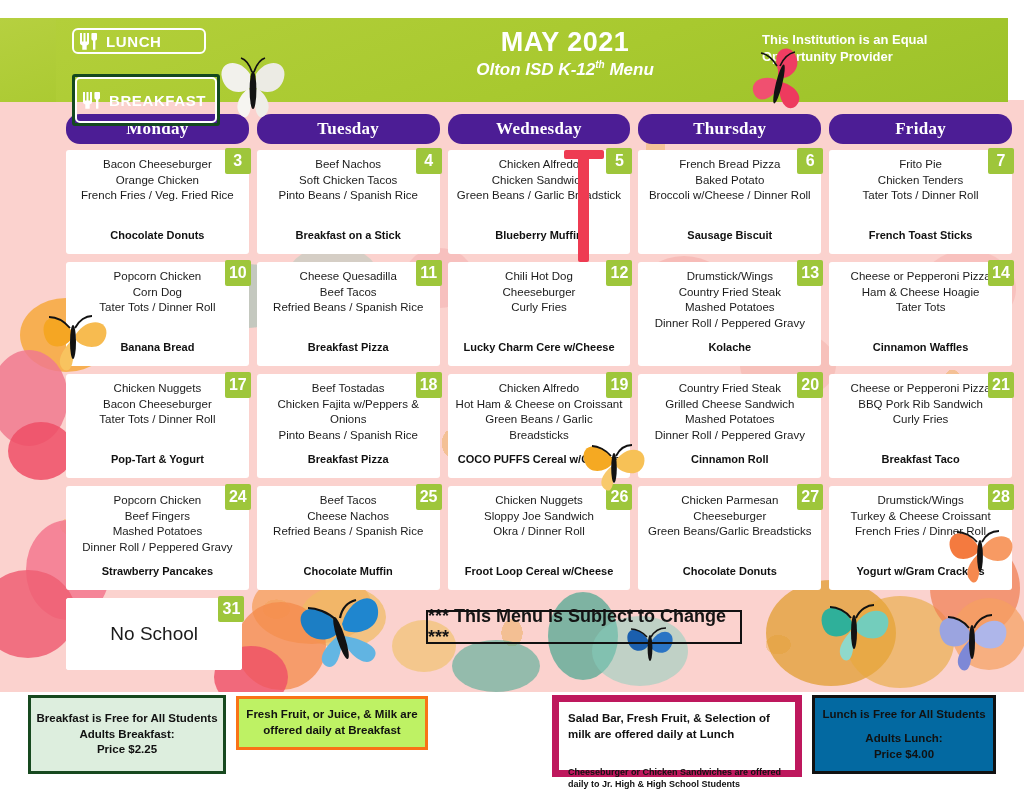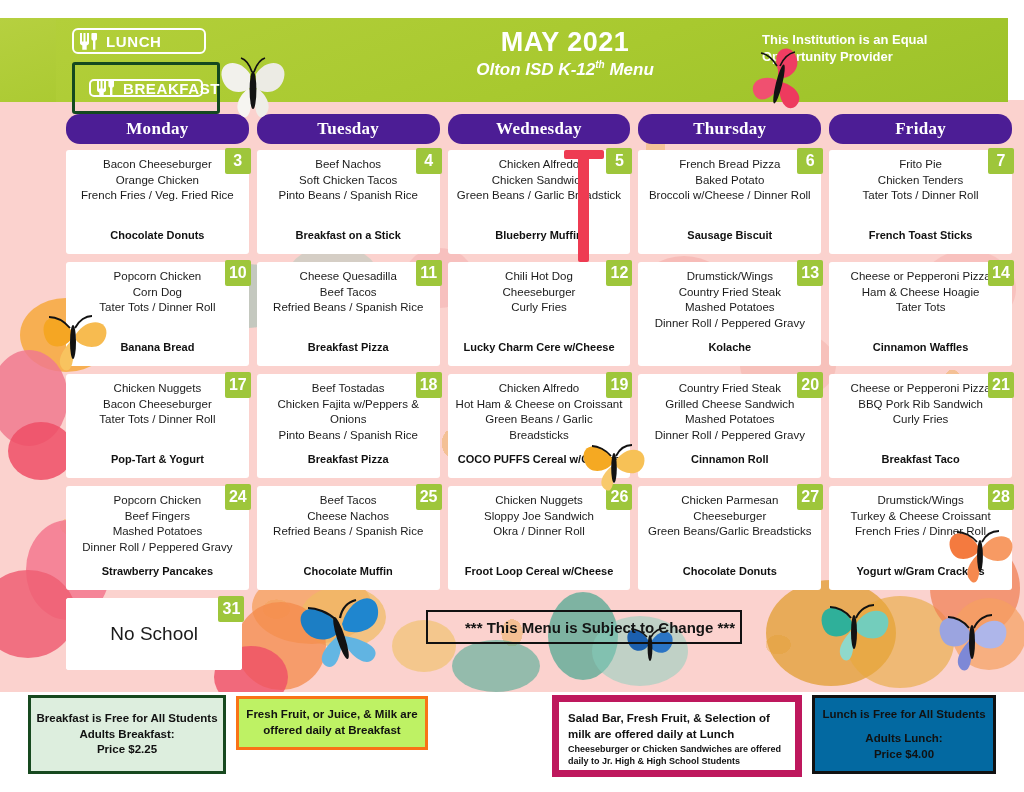--- a/index.html
+++ b/index.html
@@ -68,27 +68,27 @@
 
   
   .legend { position: absolute; left: 72px; top: 28px; z-index: 6; }
   .pill {
     display: flex; align-items: center;
     border: 2px solid #ffffff;
     border-radius: 6px;
     height: 26px;
     width: 134px;
     padding-left: 2px;
-    margin-bottom: 8px;
+    margin-bottom: 20px;
     position: relative;
   }
   .pill.breakfast-wrap {
     border: 3px solid #14491f;
     border-radius: 3px;
-    padding: 14px;
+    padding: 0;
     width: 148px;
     height: 52px;
     margin-bottom: 0;
   }
   .pill-inner {
     display: flex; align-items: center;
     border: 2px solid #ffffff;
     border-radius: 5px;
     height: 100%; width: 100%;
     padding-left: 2px;
@@ -223,25 +223,24 @@
 
   
   .week.last { height: 72px; }
   .subject-banner {
     position: absolute;
     left: 426px; top: 610px;
     width: 316px; height: 34px;
     border: 2px solid #111111;
     background: transparent;
     display: flex; align-items: center; justify-content: center;
-    font-size: 15px;
+    font-size: 18px;
     font-weight: 700;
     color: #141414;
     z-index: 7;
-    padding-left: 32px;
   }
 
   
   .notes {
     position: absolute;
     left: 0; top: 692px;
     width: 1024px; height: 100px;
     z-index: 8;
   }
   .note {
@@ -267,21 +266,21 @@
     font-weight: 700;
     display: flex; align-items: center; justify-content: center;
   }
   .note.salad {
     left: 552px; top: 3px; width: 250px; height: 82px;
     border: 7px solid #be185d;
     background: #ffffff;
     padding: 8px 9px;
   }
   .note.salad .hdr { font-weight: 700; font-size: 11.5px; line-height: 1.4; }
-  .note.salad .fine { font-weight: 700; font-size: 9px; line-height: 1.35; margin-top: 1px; }
+  .note.salad .fine { font-weight: 700; font-size: 9px; line-height: 1.35; margin-top: 24px; }
   .note.lunch-free {
     left: 812px; top: 3px; width: 184px; height: 79px;
     border: 3px solid #111111;
     background: #0369a1;
     text-align: center;
     font-weight: 700;
     display: flex; align-items: center; justify-content: center;
   }
   .note .line { display: block; }
   .note .gap { display: block; height: 9px; }

